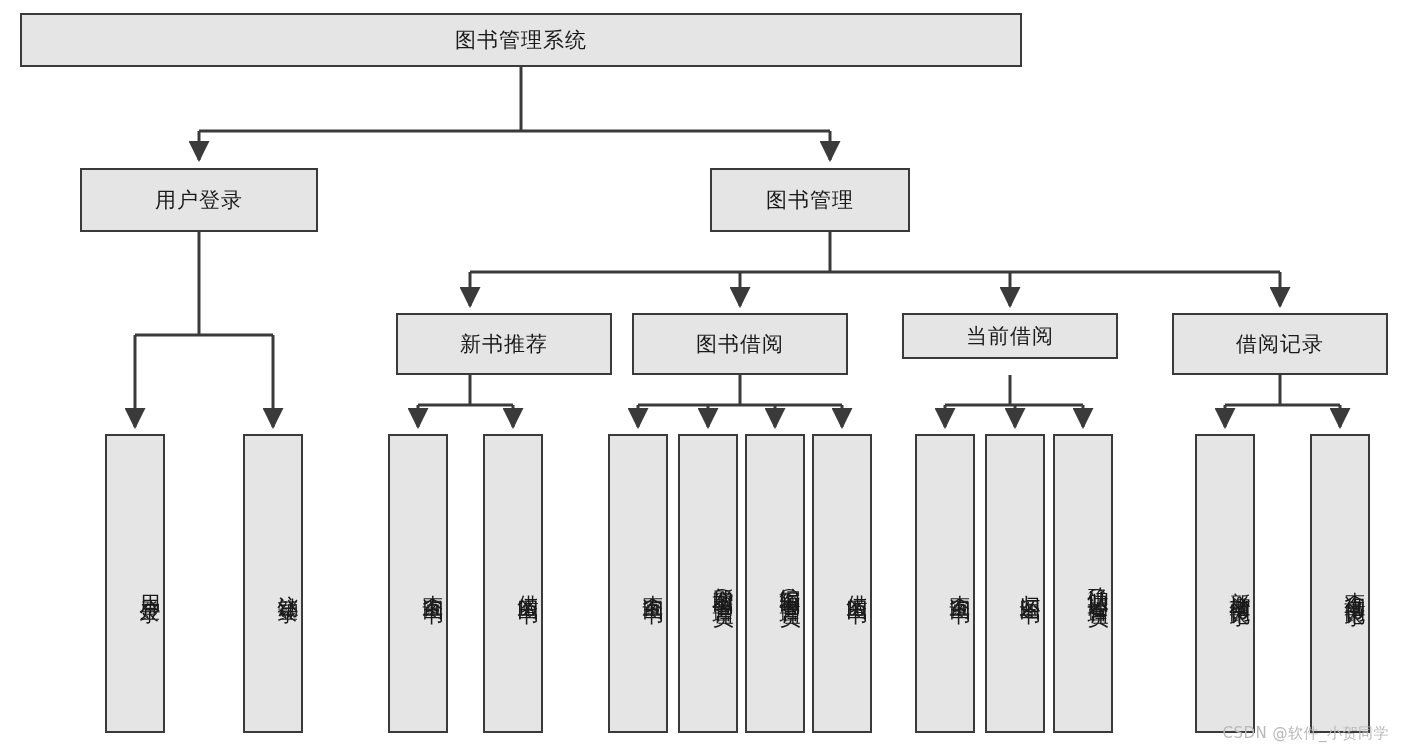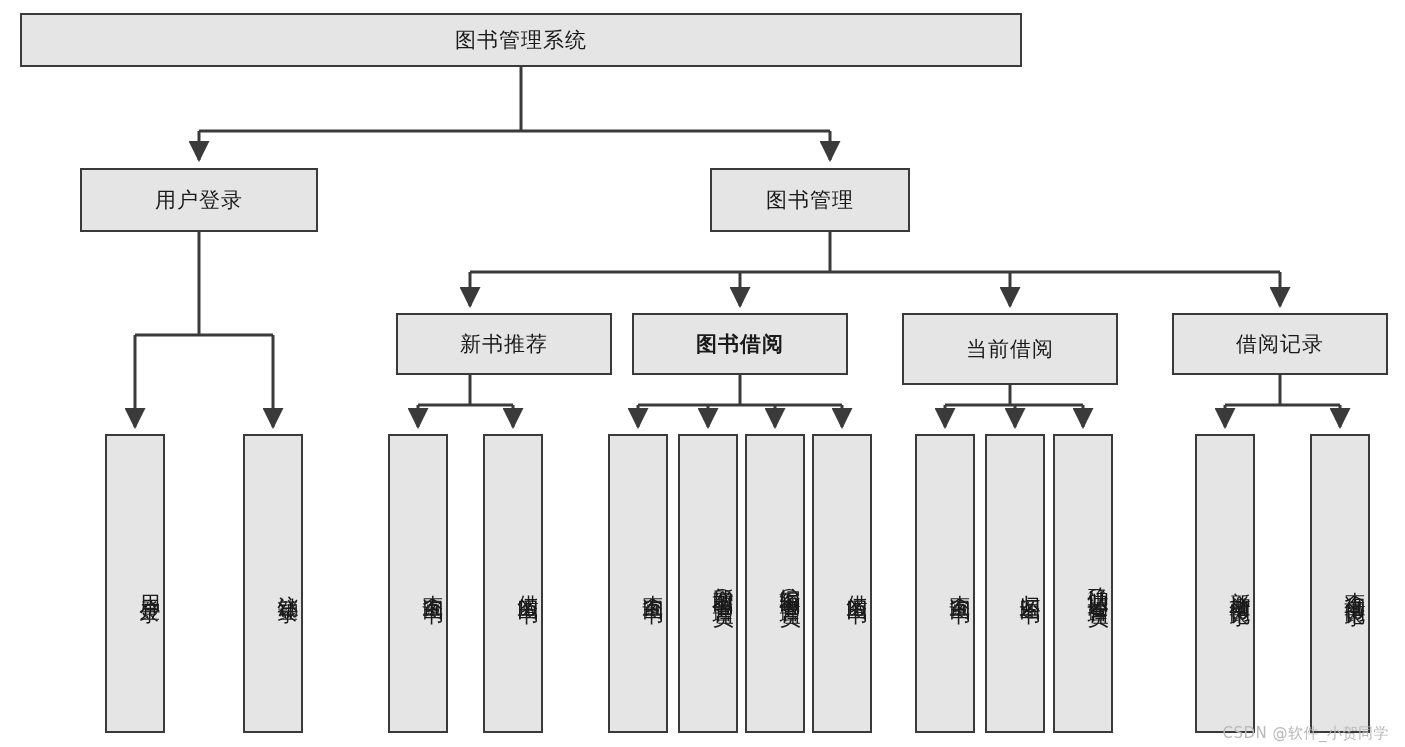--- a/index.html
+++ b/index.html
@@ -135,24 +135,24 @@
   <div class="node horizontal" style="left:80px; top:168px; width:238px; height:64px;">
     <span class="label">用户登录</span>
   </div>
   <div class="node horizontal" style="left:710px; top:168px; width:200px; height:64px;">
     <span class="label">图书管理</span>
   </div>
 
   <div class="node horizontal" style="left:362px; top:313px; width:216px; height:62px;margin-left:34px;">
     <span class="label">新书推荐</span>
   </div>
-  <div class="node horizontal" style="left:632px; top:313px; width:216px; height:62px;font-weight:bold;">
+  <div class="node horizontal" style="left:632px; top:313px; width:216px; height:62px;">
     <span class="label">图书借阅</span>
   </div>
-  <div class="node horizontal" style="left:902px; top:313px; width:216px; height:72px;">
+  <div class="node horizontal" style="left:902px; top:313px; width:216px; height:46px;">
     <span class="label">当前借阅</span>
   </div>
   <div class="node horizontal" style="left:1172px; top:313px; width:216px; height:62px;">
     <span class="label">借阅记录</span>
   </div>
 
   <div class="node vertical" style="left:105px; top:434px; width:60px; height:299px;">
     <span class="label">用户登录</span>
   </div>
   <div class="node vertical" style="left:243px; top:434px; width:60px; height:299px;">

